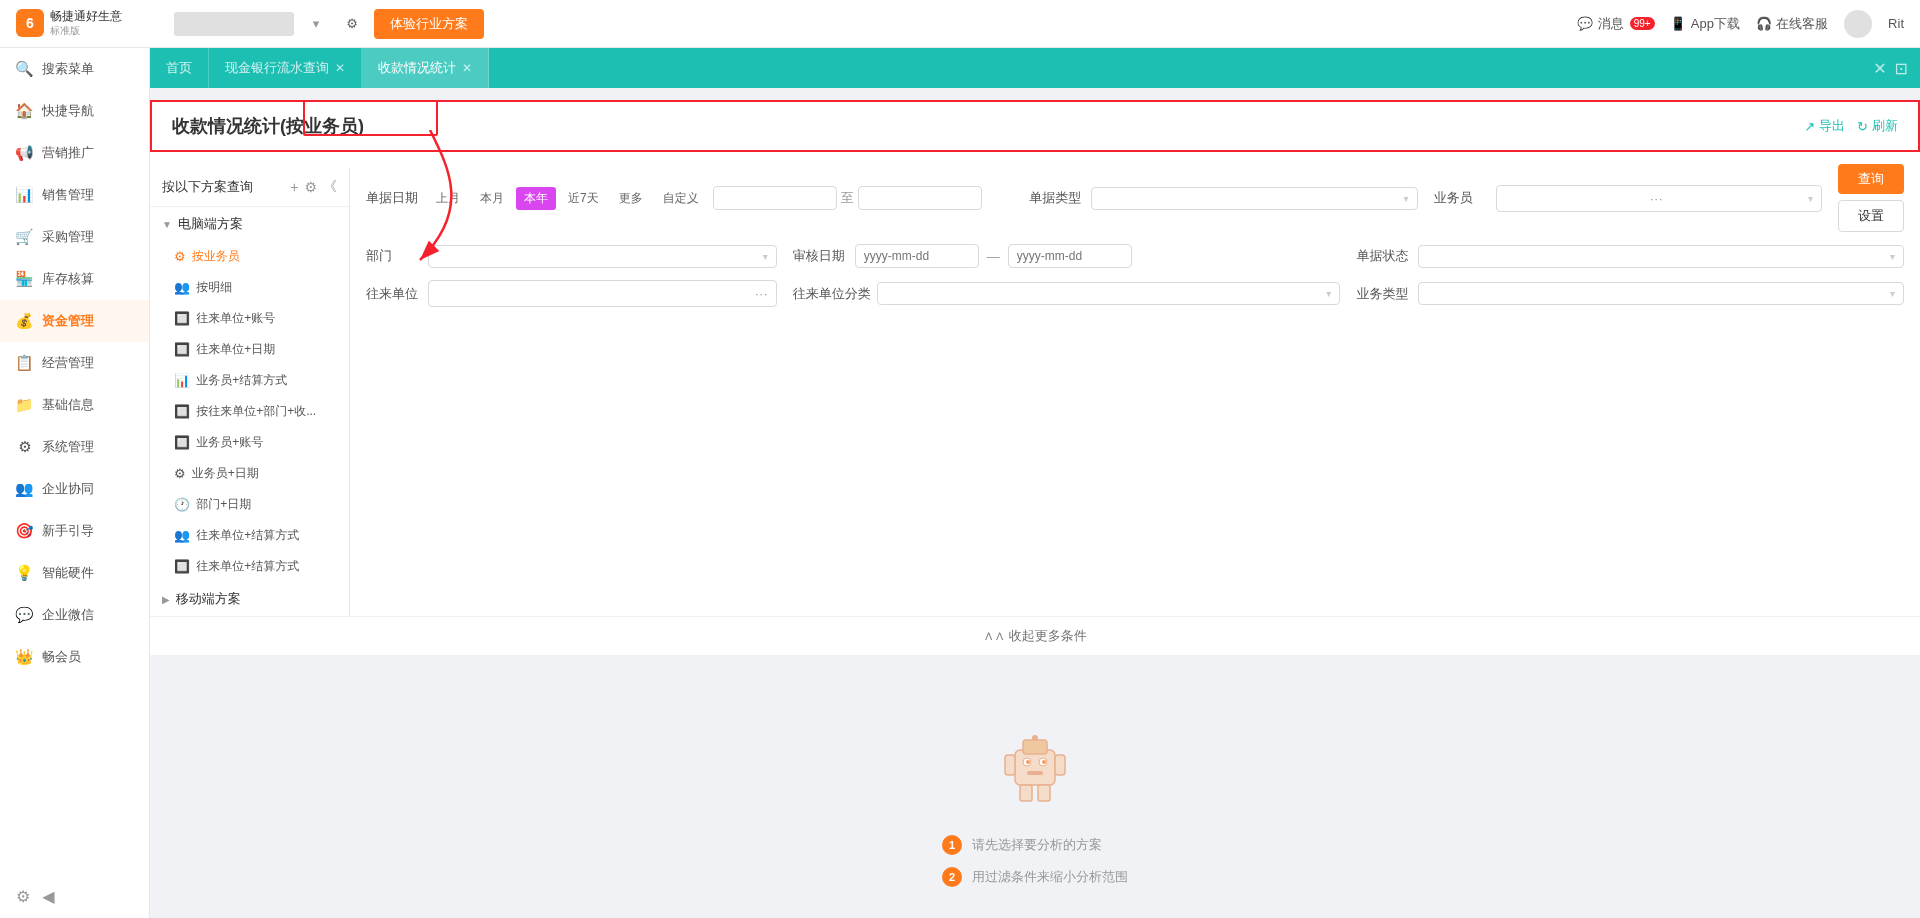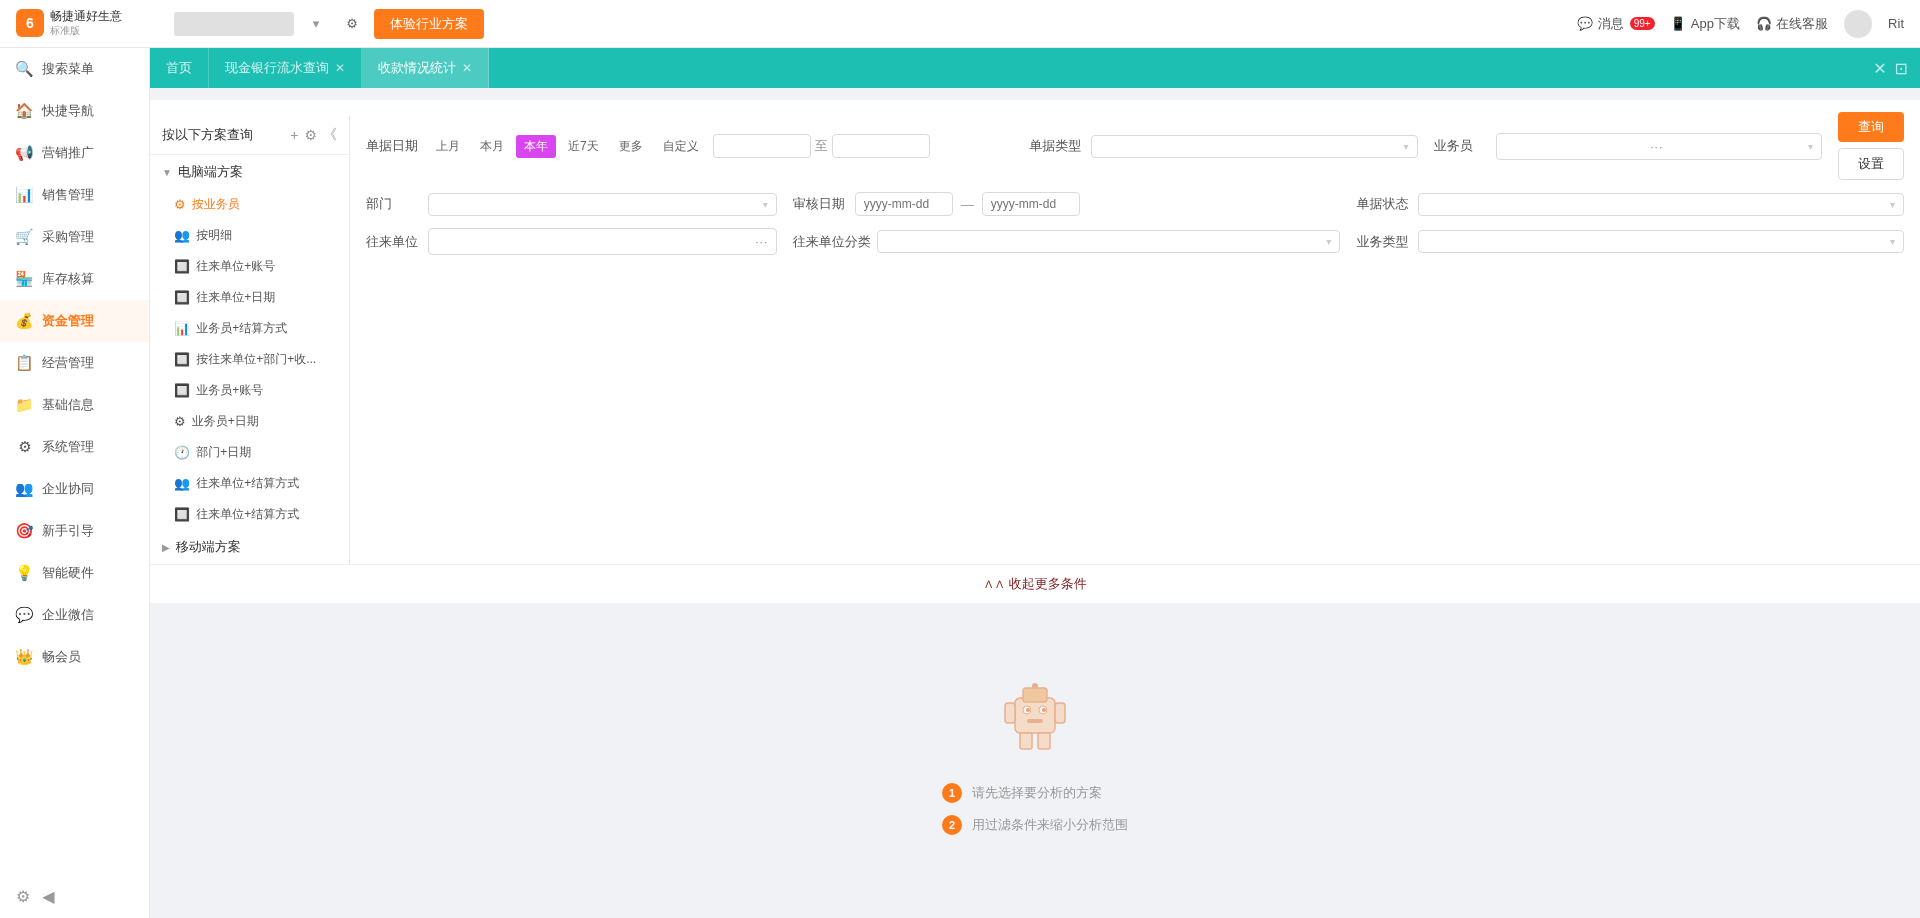--- a/index.html
+++ b/index.html
@@ -244,21 +244,21 @@
       color: #666; border-radius: 3px;
     }
     .date-tab.active {
       background: #d946ef; color: white;
     }
     .date-range {
       display: flex; align-items: center; gap: 4px;
     }
     .date-input {
       border: 1px solid #d9d9d9; border-radius: 4px;
-      padding: 4px 8px; font-size: 12px; color: #333; width: 98px;
+      padding: 4px 8px; font-size: 12px; color: #333; width: 124px;
     }
     .date-separator { color: #999; }
     .btn-query {
       background: #ff7a1a; color: white;
       border: none; border-radius: 4px;
       padding: 6px 20px; font-size: 13px;
       cursor: pointer;
     }
     .btn-settings {
       background: white; color: #333;
@@ -268,21 +268,21 @@
     }
     .more-btn {
       color: #999; cursor: pointer; font-size: 13px;
     }
     .btn-group-query {
       display: flex; flex-direction: column; gap: 6px;
     }
     .filter-more-link {
       text-align: center;
       padding: 10px;
-      color: #7f1d1d;
+      color: #737373;
       cursor: pointer;
       font-size: 13px;
       border-top: 1px solid #f0f0f0;
       background: white;
     }
 
     
     .empty-area {
       flex: 1;
       display: flex;
@@ -433,20 +433,47 @@
         <span class="tab-close">✕</span>
       </div>
       <div class="tab-right">
         <span style="cursor:pointer;">✕</span>
         <span style="cursor:pointer;">⊡</span>
       </div>
     </div>
 
     <div class="page-content">
 
+      <div style="position:relative;">
+
+        <div style="position:absolute; left:153px; top:0px; width:135px; height:36px; border:2px solid #f5222d; border-radius:2px; pointer-events:none; z-index:200;"></div>
+
+        <svg style="position:absolute; left:220px; top:30px; width:160px; height:140px; pointer-events:none; z-index:200;">
+          <defs>
+            <marker id="arrowhead" markerWidth="8" markerHeight="6" refX="8" refY="3" orient="auto">
+              <polygon points="0 0, 8 3, 0 6" fill="#f5222d"></polygon>
+            </marker>
+          </defs>
+          <path d="M 60 0 C 80 40, 100 80, 50 130" stroke="#f5222d" stroke-width="2.5" fill="none" marker-end="url(#arrowhead)"></path>
+        </svg>
+
+        <div style="background:white; padding:12px 20px; display:flex; align-items:center; justify-content:space-between; border:2px solid #f5222d;">
+          <div class="page-title">收款情况统计(按业务员)</div>
+          <div class="page-title-actions">
+            <div class="btn-export">
+              <span>↗</span>
+              <span>导出</span>
+            </div>
+            <div class="btn-refresh">
+              <span>↻</span>
+              <span>刷新</span>
+            </div>
+          </div>
+        </div>
+      </div>
 
       <div style="display:flex; background:white; min-height:380px;">
 
         <div class="scheme-panel">
           <div class="scheme-header">
             <span class="scheme-header-title">按以下方案查询</span>
             <div class="scheme-header-icons">
               <span class="scheme-icon">+</span>
               <span class="scheme-icon">⚙</span>
               <span class="scheme-icon">《</span>

